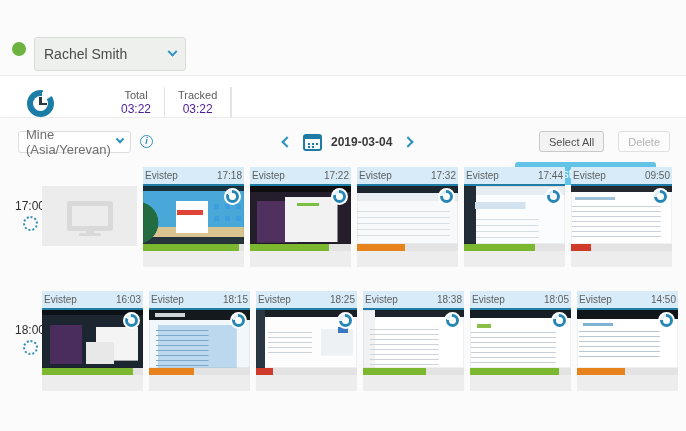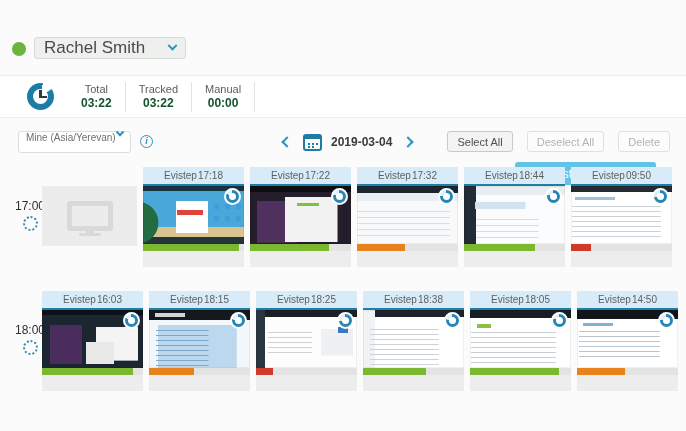--- a/index.html
+++ b/index.html
@@ -2,47 +2,47 @@
 <html><head>
 <meta charset="utf-8">
 <style>
   * { margin:0; padding:0; box-sizing:border-box; }
   html,body { width:686px; height:431px; }
   body { font-family:"Liberation Sans", sans-serif; background:#fbfbfb; overflow:hidden; }
   .canvas { position:relative; width:686px; height:431px; background:#fbfbfb; }
 
   
   .status-dot { position:absolute; left:12px; top:42px; width:14px; height:14px; border-radius:50%; background:#6cb33f; }
-  .dd { position:absolute; top:37px; height:22px; background:#eef0ee; border:1px solid #d8dbd8; border-radius:3px;
-        display:flex; align-items:center; justify-content:space-between; padding:0 9px; font-size:17px; color:#4a4a4a; cursor:pointer; }
+  .dd { position:absolute; top:37px; height:34px; background:#eef0ee; border:1px solid #d8dbd8; border-radius:3px;
+        display:flex; align-items:center; justify-content:space-between; padding:0 9px; font-size:14px; color:#4a4a4a; cursor:pointer; }
   .dd-user { left:34px; width:152px; }
   .dd-filter { left:196px; width:140px; }
   .chev-down { width:7px; height:7px; border-right:2px solid #2e93c0; border-bottom:2px solid #2e93c0;
                transform:rotate(45deg) translate(-2px,-2px); flex:0 0 auto; }
 
   
   .statsbar { position:absolute; left:0; top:75px; width:686px; height:43px; background:#ffffff;
-              border-top:1px solid #ececec; border-bottom:1px solid #ececec; display:flex; align-items:center; }
+              border-top:1px solid #ececec; border-bottom:1px solid #ececec; display:flex; align-items:flex-end;gap:40px; }
   .clock { position:relative; width:27px; height:27px; margin-left:27px; border-radius:50%;
            background:conic-gradient(from 10deg, rgba(0,0,0,0) 0 42deg, #1b7ca5 50deg 360deg); }
   .clock i { position:absolute; left:6px; top:6px; right:6px; bottom:6px; background:#fff; border-radius:50%; }
   .clock b { position:absolute; left:12px; top:7px; width:2.5px; height:8px; background:#2b3945; }
   .clock u { position:absolute; left:12px; top:12.5px; width:8px; height:2.5px; background:#2b3945; }
   .stats { display:flex; align-items:center; margin-left:14px; }
   .stat { text-align:center; padding:0 13px; }
   .stat-label { font-size:11px; color:#5c5c5c; line-height:13px; }
-  .stat-value { font-size:12px; font-weight:bold; color:#14532d; line-height:14px; }
+  .stat-value { font-size:12px; font-weight:normal; color:#4c1d95; line-height:14px; }
   .stat-div { width:1px; height:30px; background:#e3e3e3; }
   .req-btn { position:absolute; right:30px; top:86px; height:23px; padding:0 12px; background:#62c3e6; border:none;
              border-radius:3px; color:#ffffff; font-size:12px; font-family:inherit; cursor:pointer; }
 
   
   .dd-tz { position:absolute; left:18px; top:131px; width:113px; height:22px; background:#ffffff; border:1px solid #dddddd;
-           border-radius:3px; display:flex; align-items:flex-start; justify-content:space-between; padding:0 7px;
-           font-size:10px; color:#6f6f6f; cursor:pointer; }
+           border-radius:3px; display:flex; align-items:center; justify-content:space-between; padding:0 7px;
+           font-size:13px; color:#6f6f6f; cursor:pointer; }
   .dd-tz .chev-down { width:6px; height:6px; }
   .info-ic { position:absolute; left:140px; top:135px; width:13px; height:13px; border:1.5px solid #2e93c0; border-radius:50%;
              color:#2e93c0; font-size:9px; font-style:italic; font-weight:bold; text-align:center; line-height:10px; cursor:pointer; }
   .datenav { position:absolute; left:283px; top:130px; height:24px; display:flex; align-items:center; }
   .chev-nav { width:8px; height:8px; border-left:2px solid #2e93c0; border-bottom:2px solid #2e93c0; cursor:pointer; }
   .chev-left { transform:rotate(45deg); }
   .chev-right { transform:rotate(225deg); }
   .cal-ic { position:relative; width:19px; height:17px; border:2px solid #1e7ca4; border-radius:3px; margin:0 9px 0 12px; cursor:pointer; }
   .cal-ic::before { content:""; position:absolute; left:0; top:0; right:0; height:3px; background:#1e7ca4; }
   .cal-ic::after { content:""; position:absolute; left:3px; top:7px; width:2px; height:2px; background:#1e7ca4;
@@ -61,21 +61,21 @@
   .hour-spinner { width:15px; height:15px; margin-top:3px; border:2px dotted #2e8cb5; border-radius:50%; }
   .slots { position:absolute; left:42px; top:0; display:flex; gap:6px; }
 
   .placeholder { width:95px; height:60px; margin-top:19px; background:#ececec; display:flex; align-items:center; justify-content:center; }
   .monitor { position:relative; width:46px; height:30px; border:5px solid #d9d9d9; border-radius:3px; }
   .monitor::before { content:""; position:absolute; left:14px; top:22px; width:8px; height:6px; background:#d9d9d9; }
   .monitor::after { content:""; position:absolute; left:7px; top:27px; width:22px; height:3px; background:#d9d9d9; border-radius:2px; }
 
   .card { width:101px; cursor:pointer; }
   .card-head { height:17px; background:#d7ecf8; display:flex; align-items:center; justify-content:space-between;
-               padding:0 21px; font-size:10px; color:#5e5e5e; }
+               padding:0 2px; font-size:10px; color:#5e5e5e; }
   .card-line { height:2px; background:#207ea6; }
   .thumb { position:relative; height:58px; background:#fff; box-shadow:inset 0 0 0 1px rgba(0,0,0,0.06); }
   .donut { position:absolute; top:2px; right:3px; width:17px; height:17px; border-radius:50%; background:#ffffff; }
   .donut::before { content:""; position:absolute; left:2px; top:2px; right:2px; bottom:2px; border-radius:50%;
                    background:conic-gradient(#2687b5 0 calc(var(--p)*1%), #dfeef7 0); }
   .donut::after { content:""; position:absolute; left:5px; top:5px; right:5px; bottom:5px; border-radius:50%; background:#ffffff; }
   .track { height:7px; background:#e3e3e3; }
   .fill { display:block; height:100%; }
   .foot { height:16px; background:#ededed; }
 
@@ -161,43 +161,38 @@
       <div class="stat">
         <div class="stat-label">Total</div>
         <div class="stat-value">03:22</div>
       </div>
       <span class="stat-div"></span>
       <div class="stat">
         <div class="stat-label">Tracked</div>
         <div class="stat-value">03:22</div>
       </div>
       <span class="stat-div"></span>
-      <div class="stat">
-        <div class="stat-label">Manual</div>
-        <div class="stat-value">00:00</div>
-      </div>
       <span class="stat-div"></span>
     </div>
     <button class="req-btn">Request Manual Time</button>
   </div>
 
   <div class="dd-tz">
     <span>Mine  (Asia/Yerevan)</span>
     <i class="chev-down"></i>
   </div>
   <div class="info-ic">i</div>
   <div class="datenav">
     <i class="chev-nav chev-left"></i>
     <span class="cal-ic"></span>
     <span class="date-txt">2019-03-04</span>
     <i class="chev-nav chev-right"></i>
   </div>
   <div class="actions">
     <button class="act-btn">Select  All</button>
-    <button class="act-btn disabled">Deselect  All</button>
     <button class="act-btn disabled">Delete</button>
   </div>
 
   <div id="timeline-rows">
       <div class="hour-row row-0">
         <div class="hour-col">
           <span class="hour-label">17:00</span>
           <span class="hour-spinner"></span>
         </div>
         <div class="slots">
@@ -242,21 +237,21 @@
               <span class="donut" style="--p: 76;"></span>
             </div>
             <div class="track">
               <i class="fill" style="width: 48%; background: rgb(232, 130, 29);"></i>
             </div>
             <div class="foot"></div>
           </div>
           <div class="card">
             <div class="card-head">
               <span>Evistep</span>
-              <span>18:44</span>
+              <span>17:44</span>
             </div>
             <div class="card-line"></div>
             <div class="thumb v-file-manager">
               <span class="donut" style="--p: 80;"></span>
             </div>
             <div class="track">
               <i class="fill" style="width: 70%; background: rgb(124, 184, 47);"></i>
             </div>
             <div class="foot"></div>
           </div>

